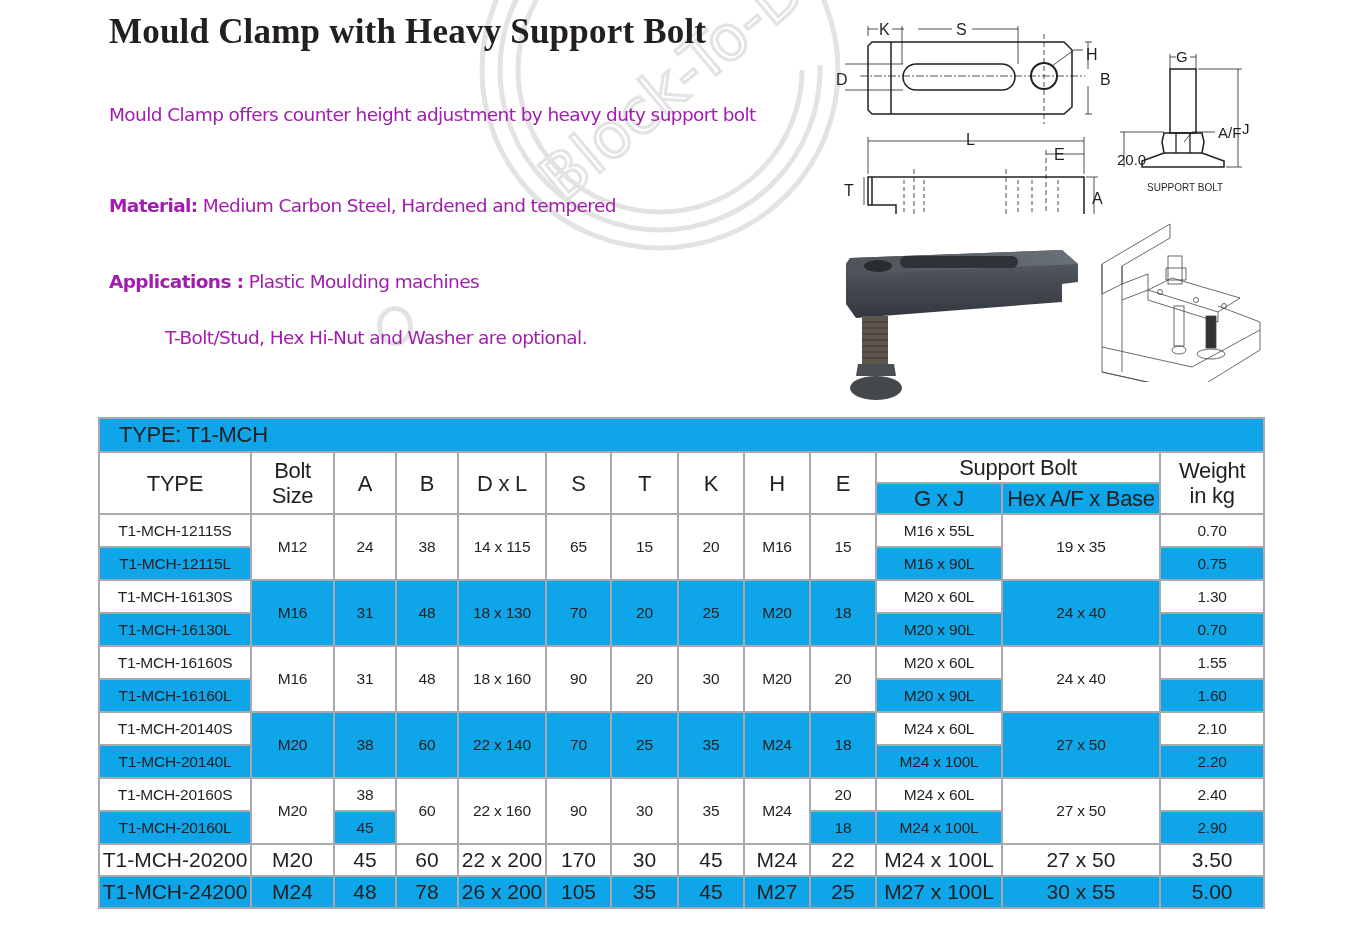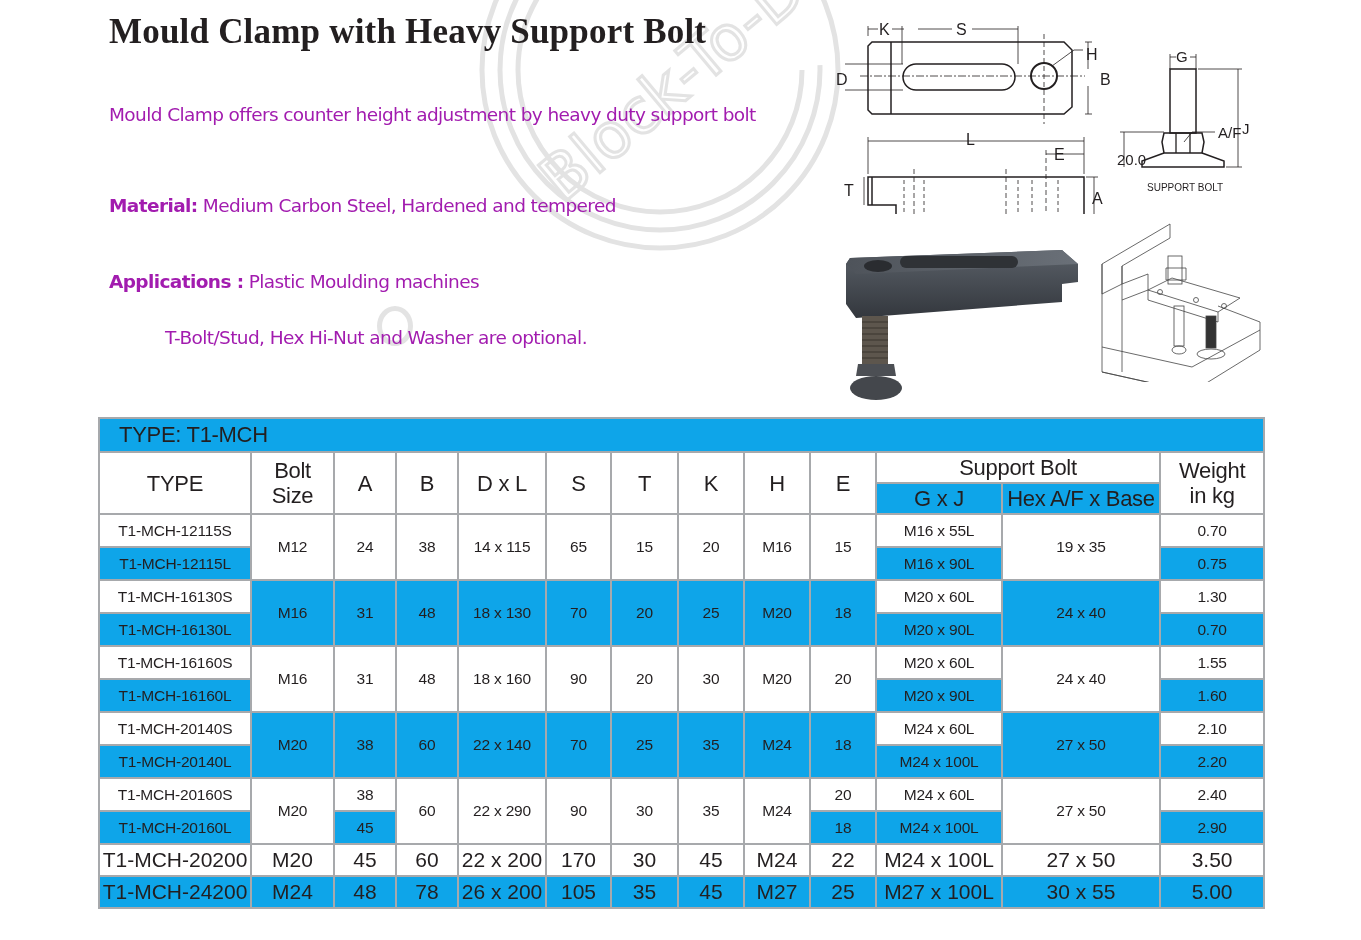--- a/index.html
+++ b/index.html
@@ -316,21 +316,21 @@
     <td class="g cell">T1-MCH-20140L</td>
     <td class="g cell">M24 x 100L</td>
     <td class="g cell">2.20</td>
   </tr>
 
   <tr>
     <td class="w cell">T1-MCH-20160S</td>
     <td class="w cell" rowspan="2">M20</td>
     <td class="w cell">38</td>
     <td class="w cell" rowspan="2">60</td>
-    <td class="w cell" rowspan="2">22 x 290</td>
+    <td class="w cell" rowspan="2">22 x 160</td>
     <td class="w cell" rowspan="2">90</td>
     <td class="w cell" rowspan="2">30</td>
     <td class="w cell" rowspan="2">35</td>
     <td class="w cell" rowspan="2">M24</td>
     <td class="w cell">20</td>
     <td class="w cell">M24 x 60L</td>
     <td class="w cell" rowspan="2">27 x 50</td>
     <td class="w cell">2.40</td>
   </tr>
   <tr>

